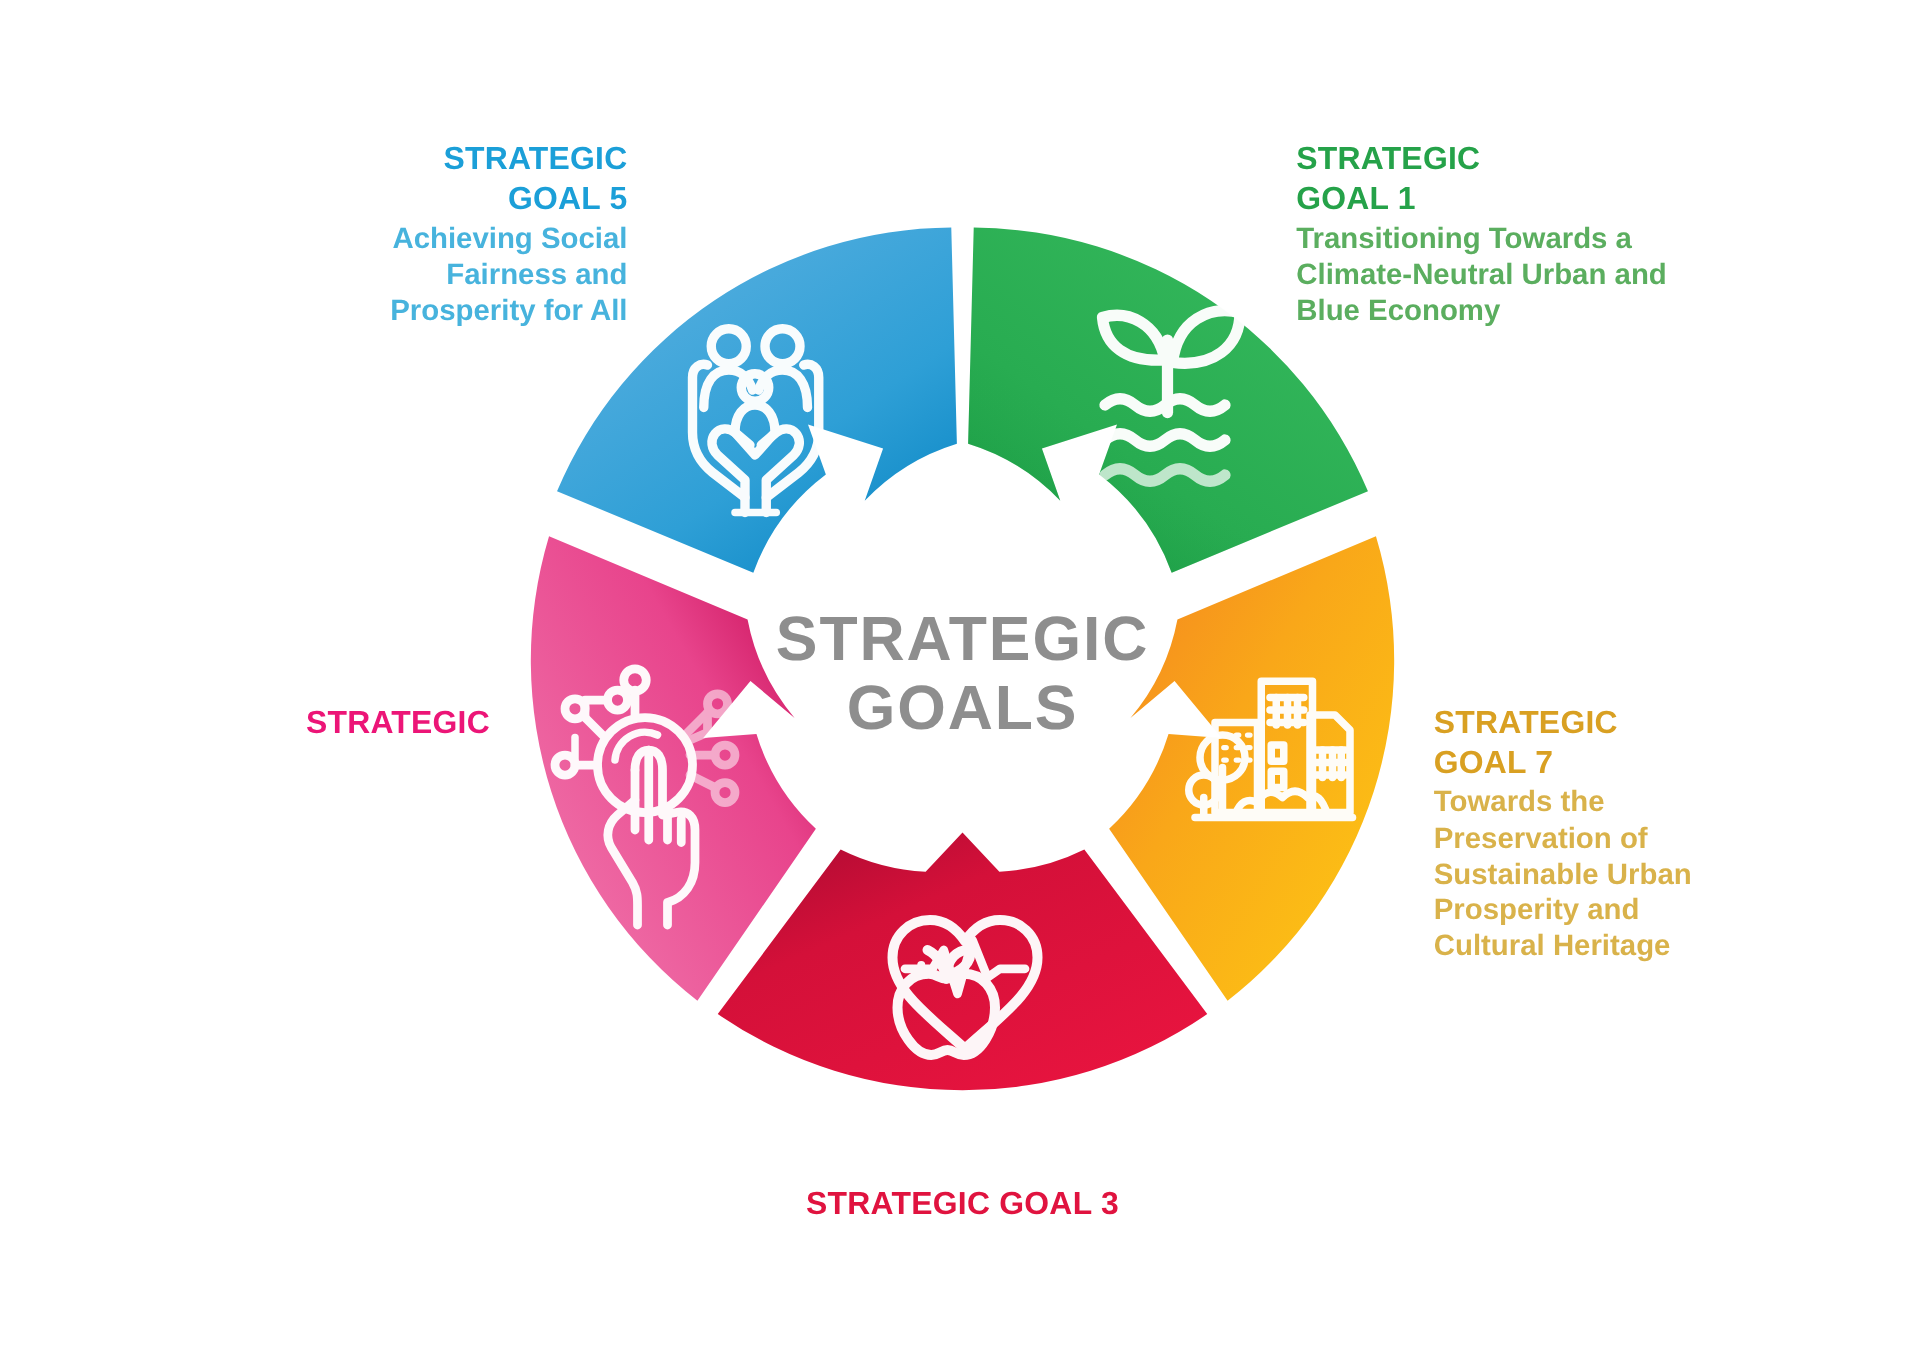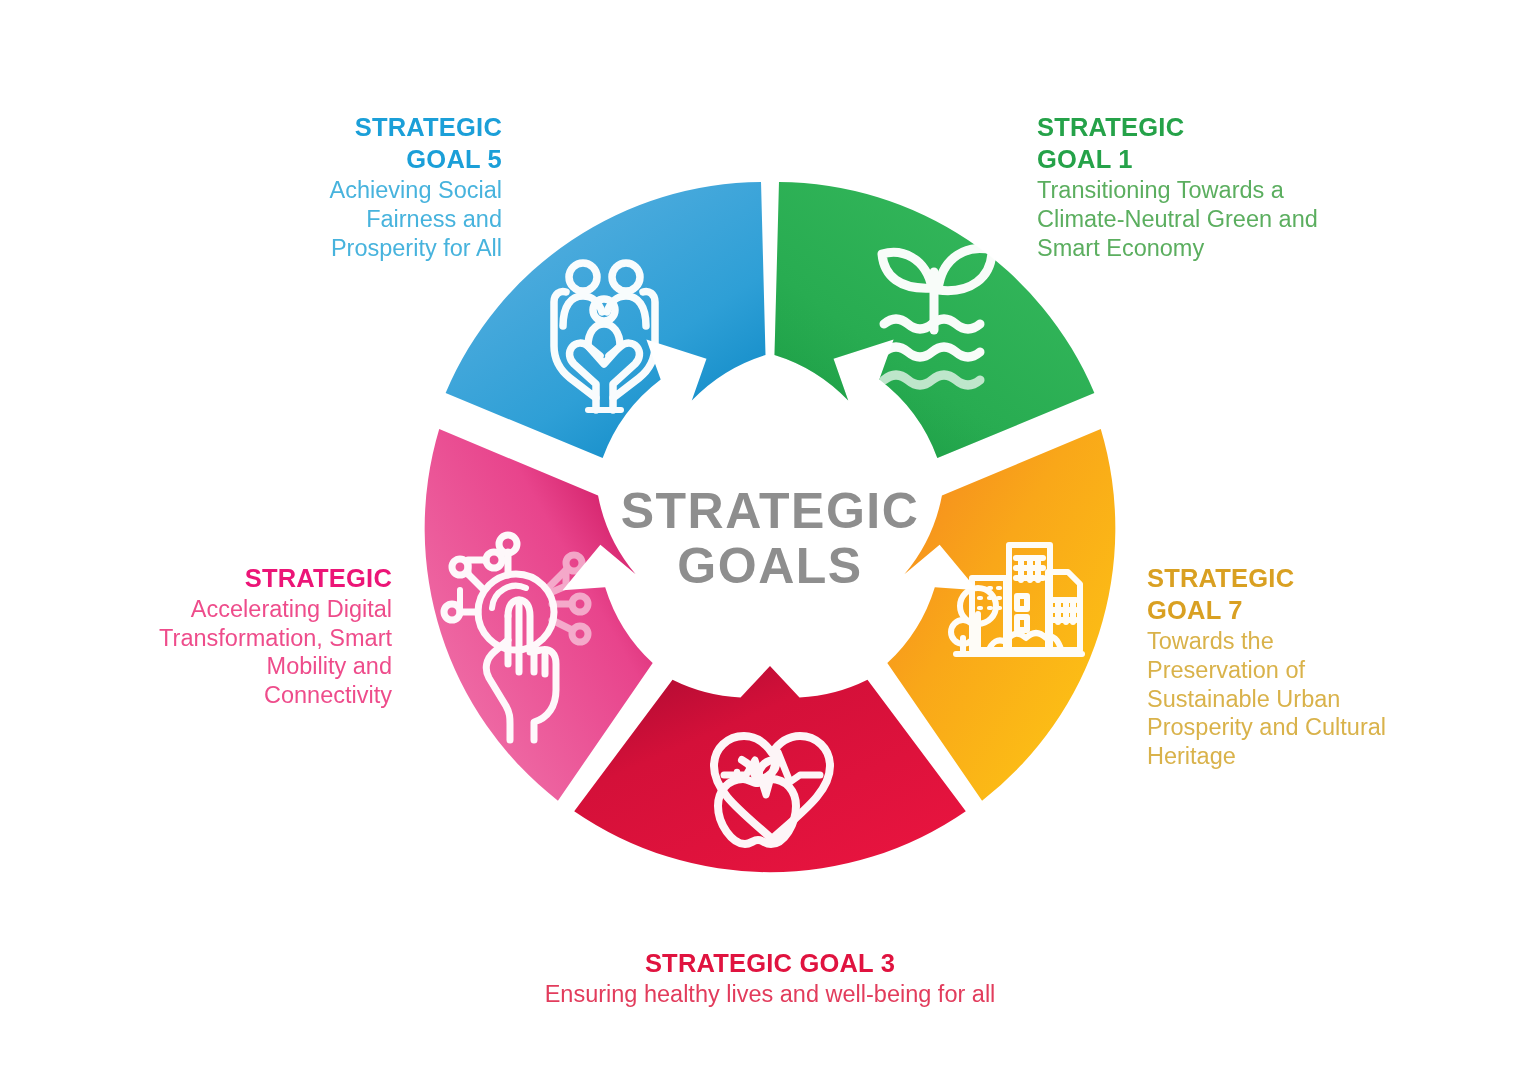--- a/index.html
+++ b/index.html
@@ -30,21 +30,21 @@
   }
   .label-title {
     font-weight: bold;
     font-size: 25.5px;
     letter-spacing: 0.2px;
     margin: 0 0 1px 0;
     display: block;
   }
   .label-desc {
     font-size: 23.5px;
-    font-weight: 400;
+    font-weight: 700;
     display: block;
     margin: 0;
   }
 
   
   #label-goal-1 {
     left: 1037px;
     top: 112px;
     width: 300px;
     text-align: left;
@@ -379,37 +379,35 @@
 
     <text class="center-text" x="770" y="528" text-anchor="middle">STRATEGIC</text>
     <text class="center-text" x="770" y="583" text-anchor="middle">GOALS</text>
   </svg>
 
   
 
   <div class="label-block" id="label-goal-1">
     <span class="label-title">STRATEGIC</span>
     <span class="label-title">GOAL 1</span>
-    <span class="label-desc">Transitioning Towards a Climate-Neutral Green and Smart Economy</span>
+    <span class="label-desc">Transitioning Towards a Climate-Neutral Urban and Blue Economy</span>
   </div>
 
   <div class="label-block" id="label-goal-2">
     <span class="label-title">STRATEGIC</span>
     <span class="label-title">GOAL 7</span>
     <span class="label-desc">Towards the Preservation of Sustainable Urban Prosperity and Cultural Heritage</span>
   </div>
 
   <div class="label-block" id="label-goal-3">
     <span class="label-title">STRATEGIC GOAL 3</span>
-    <span class="label-desc">Ensuring healthy lives and well-being for all</span>
   </div>
 
   <div class="label-block" id="label-goal-4">
     <span class="label-title">STRATEGIC</span>
-    <span class="label-desc">Accelerating Digital Transformation, Smart Mobility and Connectivity</span>
   </div>
 
   <div class="label-block" id="label-goal-5">
     <span class="label-title">STRATEGIC</span>
     <span class="label-title">GOAL 5</span>
     <span class="label-desc">Achieving Social Fairness and Prosperity for All</span>
   </div>
 
 </div>
 

